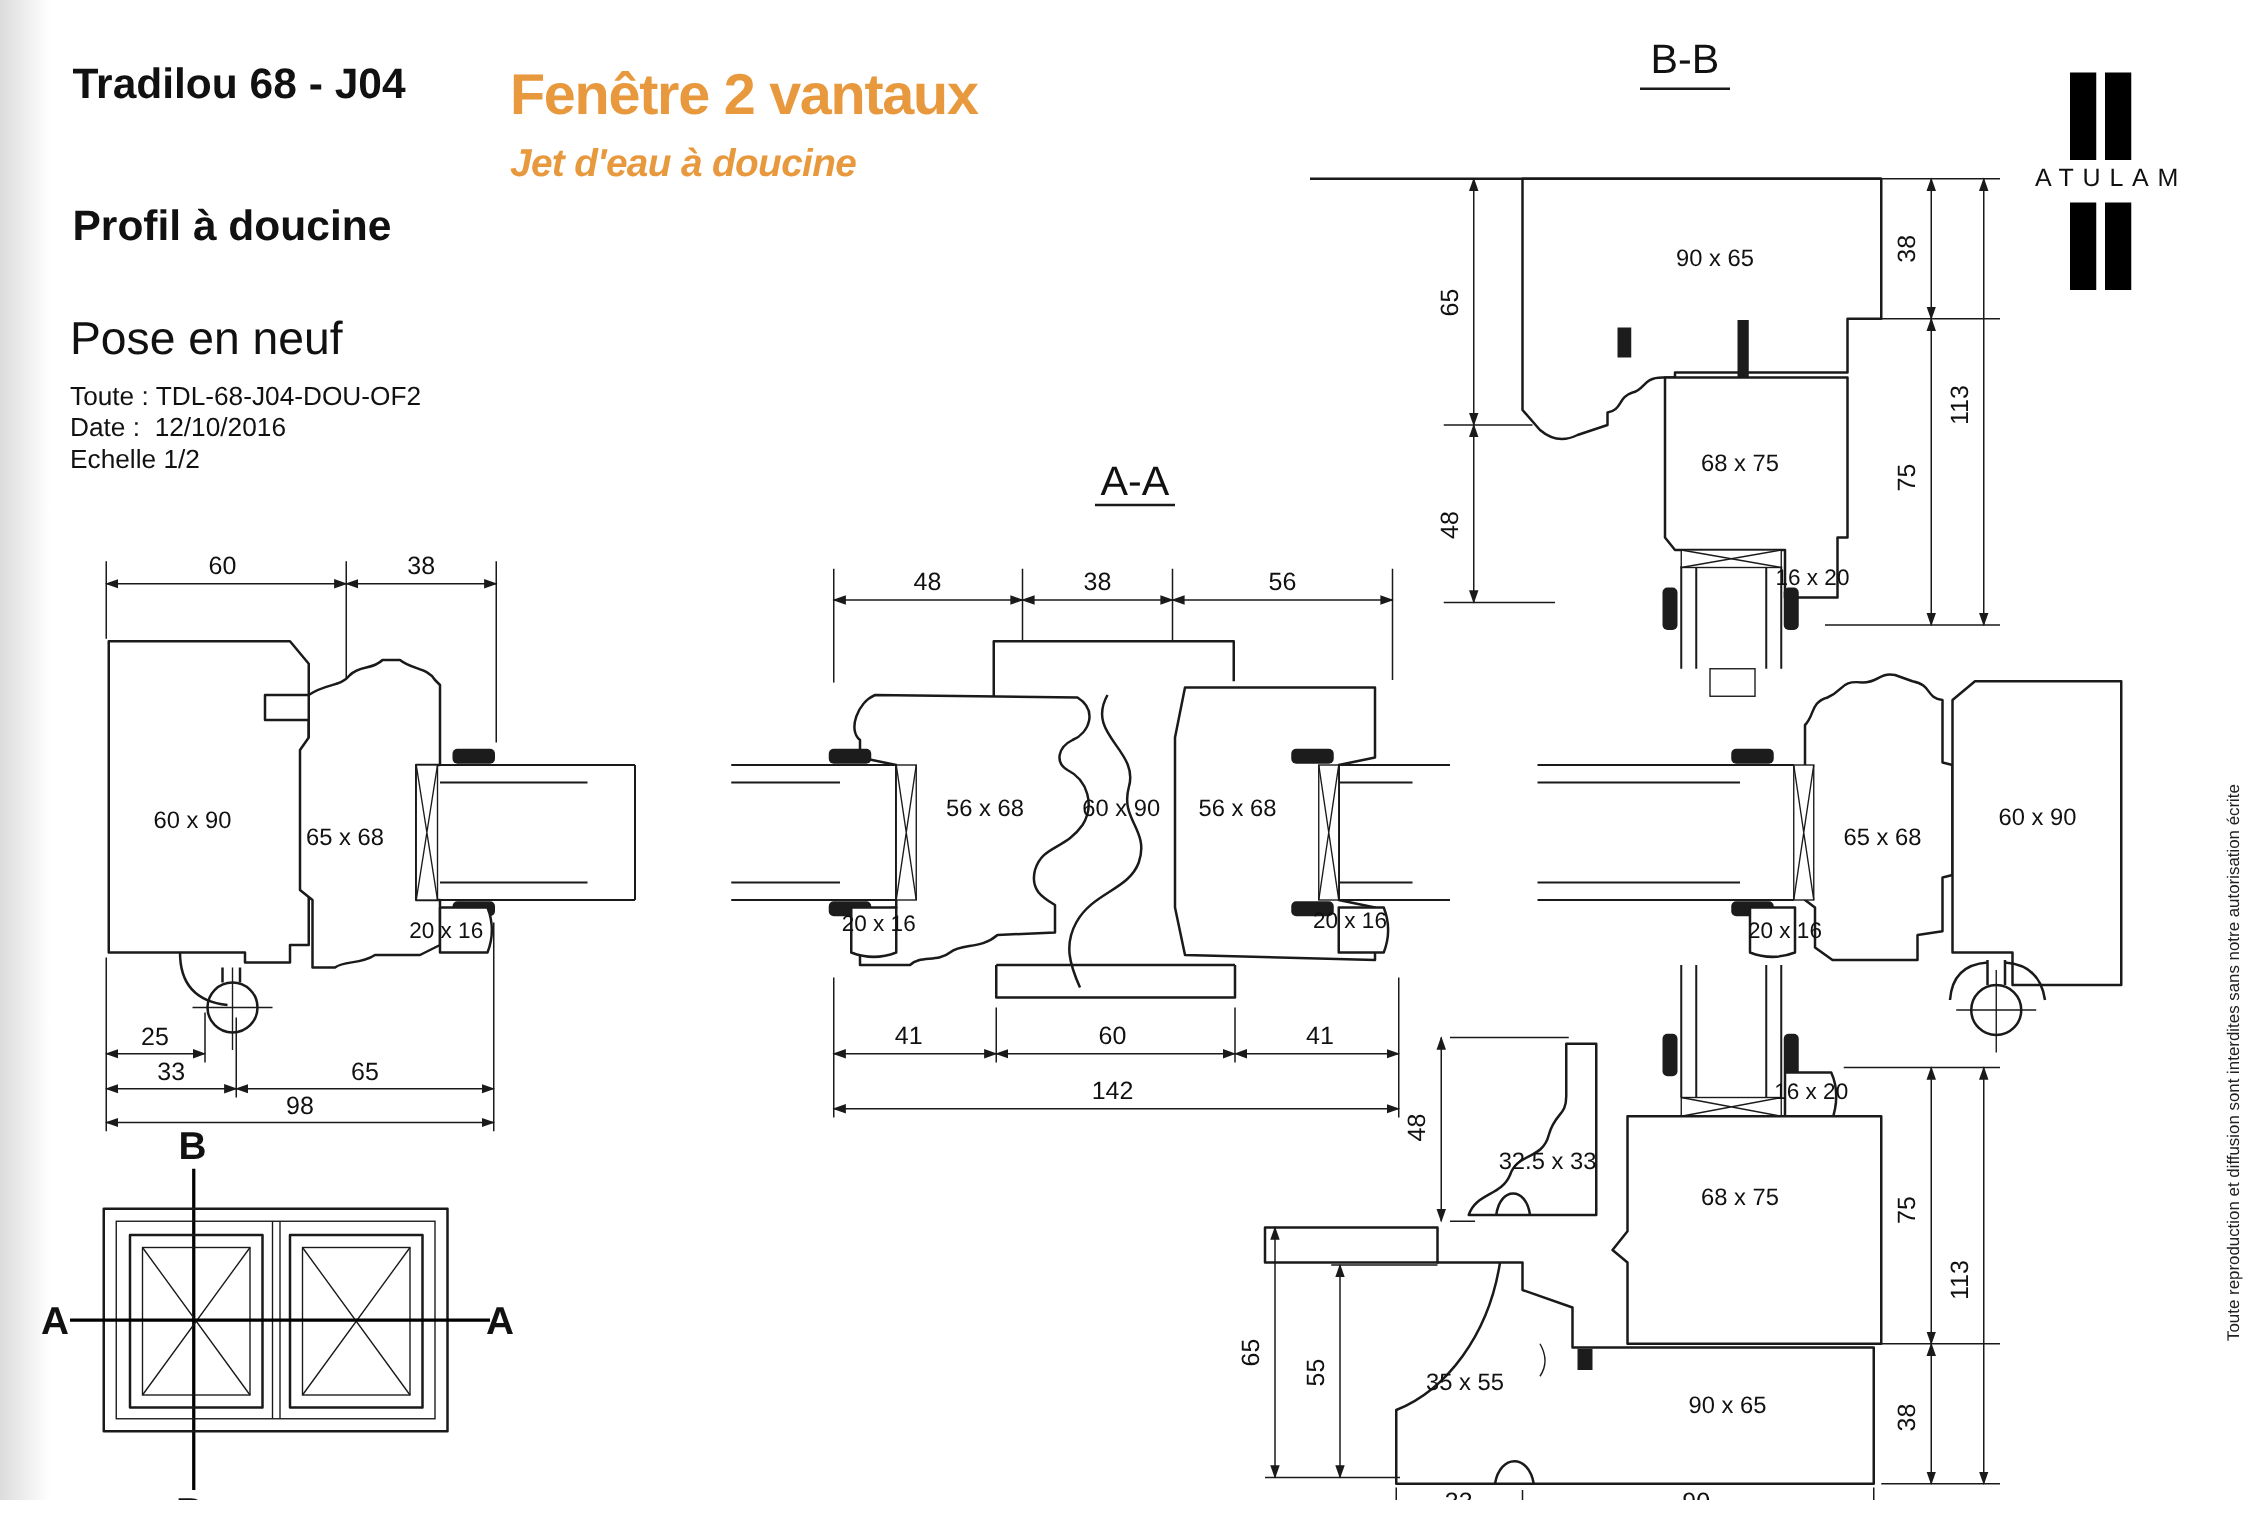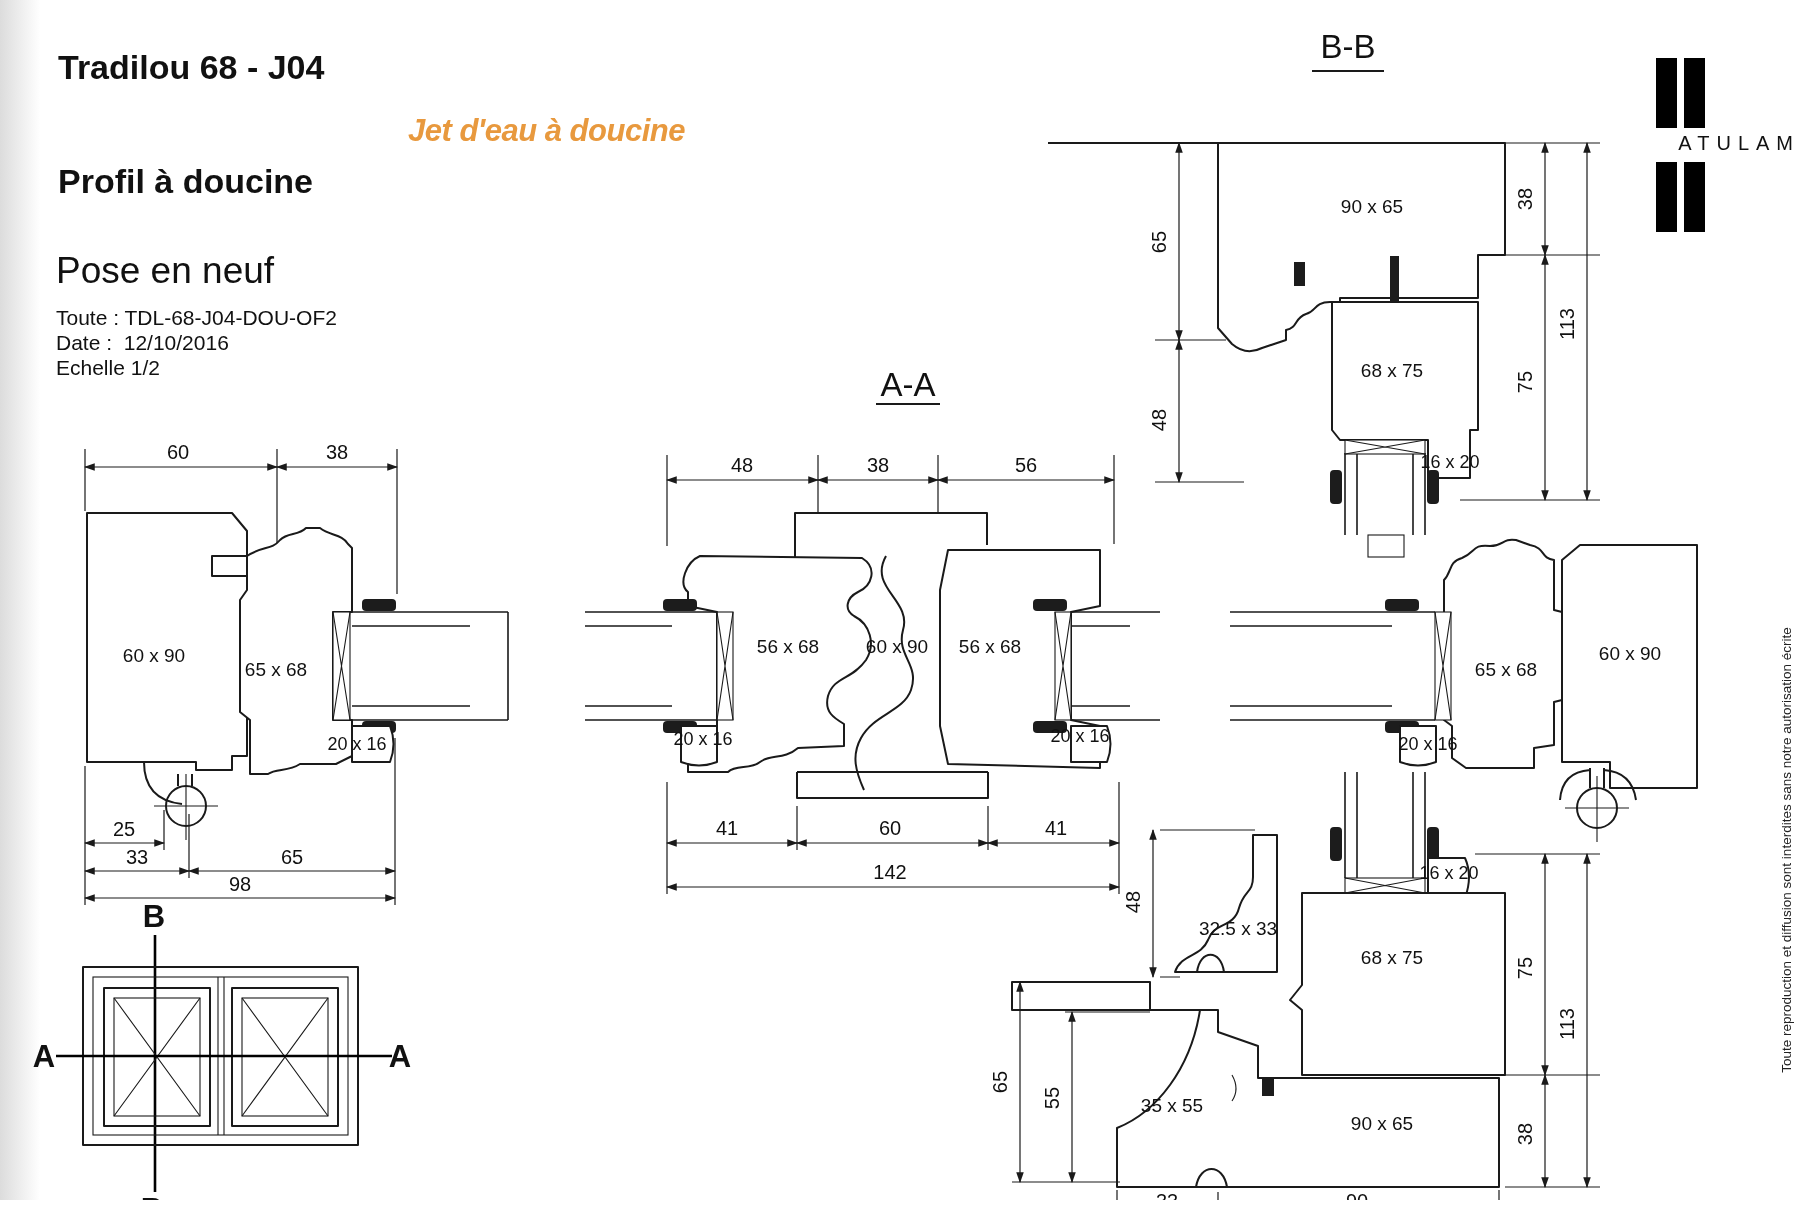--- a/index.html
+++ b/index.html
@@ -8,21 +8,21 @@
   .edge-shade{position:absolute;left:0;top:0;width:40px;height:100%;
               background:linear-gradient(90deg,#dcdcdc,#ffffff);}
   .abs{position:absolute;}
   .pt{font-weight:bold;font-size:34px;letter-spacing:0;}
   .pose{font-size:37px;}
   .meta{font-size:21px;line-height:25px;}
   .ht{color:var(--acc);font-weight:bold;font-size:46px;letter-spacing:-1px;}
   .hs{color:var(--acc);font-weight:bold;font-size:31px;letter-spacing:-0.5px;line-height:38px;font-style:italic;}
   .logo{position:absolute;left:1628px;top:58px;width:172px;height:176px;}
   .bar{position:absolute;width:21px;height:70px;background:#000;}
-  .logo-txt{position:absolute;top:74px;left:0;width:100%;text-align:right;
+  .logo-txt{position:absolute;top:74px;left:0;width:100%;text-align:left;
             font-size:20px;letter-spacing:7px;color:#111;}
   .footer-code{position:absolute;top:1206px;font-size:27px;font-weight:bold;color:#111;}
   .footer-ref{position:absolute;top:1206px;font-size:27px;font-weight:bold;color:var(--acc);}
   svg{position:absolute;left:0;top:0;}
   svg text{font-family:"Liberation Sans",sans-serif;fill:#111;}
   .p{fill:#fff;stroke:#1a1a1a;stroke-width:2;stroke-linejoin:round;}
   .ln{fill:none;stroke:#1a1a1a;stroke-width:2;stroke-linejoin:round;}
   .gl{fill:none;stroke:#1a1a1a;stroke-width:1.6;}
   .thin{fill:none;stroke:#1a1a1a;stroke-width:1.1;}
   .dim{fill:none;stroke:#1a1a1a;stroke-width:1.2;}
@@ -45,20 +45,21 @@
   <div class="abs pt" style="left:58px;top:162px">Profil à doucine</div>
   <div class="abs pose" style="left:56px;top:250px">Pose en neuf</div>
   <div class="abs meta" style="left:56px;top:305px">
     <span>Toute :</span>
     <span>TDL-68-J04-DOU-OF2</span><br>
     <span>Date :</span>&nbsp;
     <span>12/10/2016</span><br>
     <span>Echelle 1/2</span>
   </div>
 
+  <div class="abs ht" style="left:408px;top:48px">Fenêtre 2 vantaux</div>
   <div class="abs hs" style="left:408px;top:112px">Jet d'eau à doucine</div>
 
   <div class="logo">
     <div class="bar" style="left:28px;top:0"></div>
     <div class="bar" style="left:56px;top:0"></div>
     <div class="logo-txt">ATULAM</div>
     <div class="bar" style="left:28px;top:104px"></div>
     <div class="bar" style="left:56px;top:104px"></div>
   </div>
 

